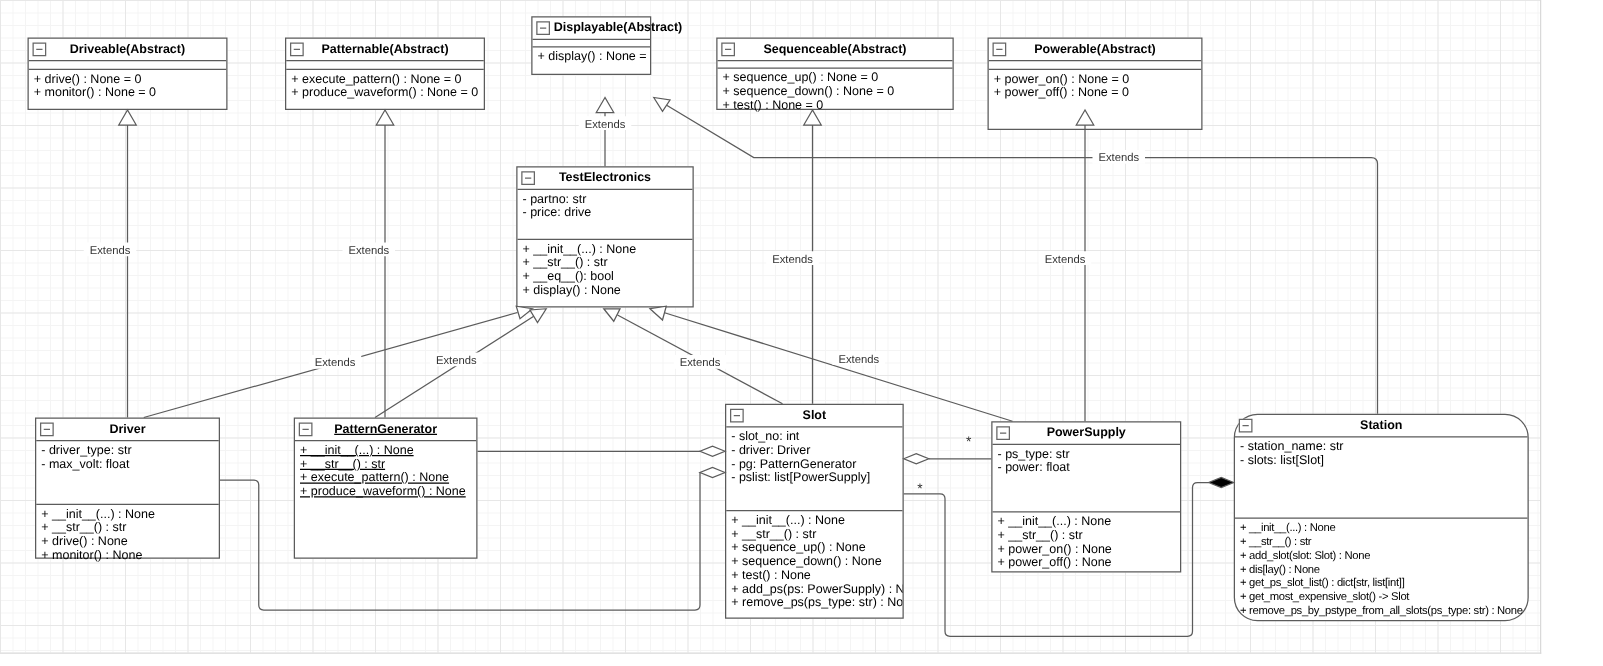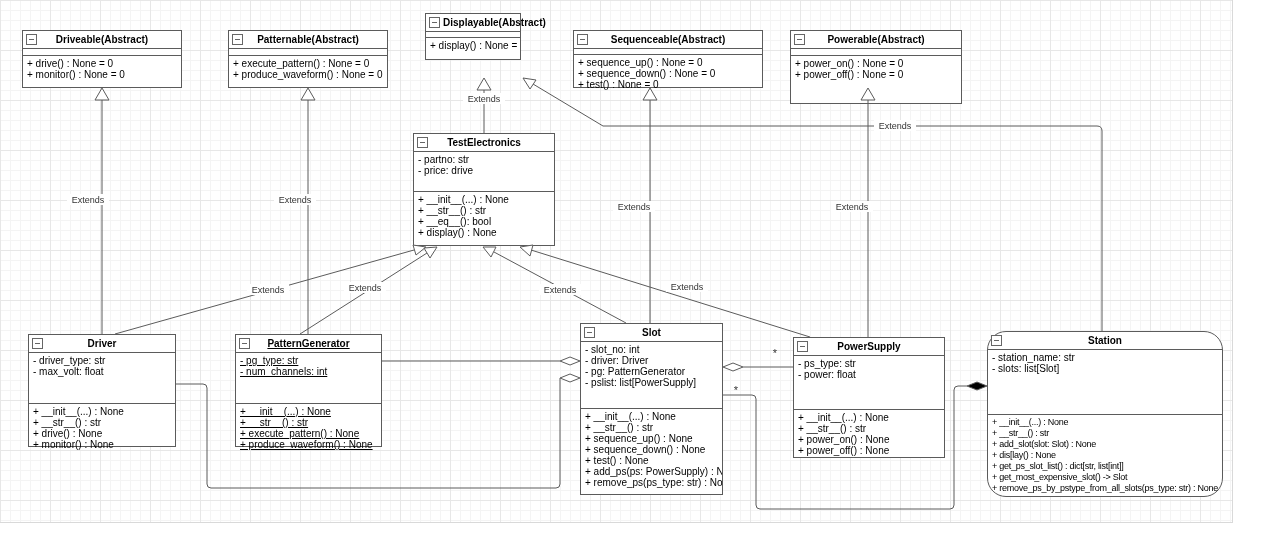--- a/index.html
+++ b/index.html
@@ -134,24 +134,20 @@
     <div class="m">+ drive()  : None</div>
     <div class="m">+ monitor()  : None</div>
   </div>
 </div>
 
 <div class="uml" style="left:235px;top:334px;width:147px;height:113px;text-decoration:underline;">
   <div class="t">
     <span class="ic"></span>
     <span>PatternGenerator</span>
   </div>
-  <div class="attrs" style="height:51px;">
-    <div class="m">- pg_type: str</div>
-    <div class="m">- num_channels: int</div>
-  </div>
   <div class="meths">
     <div class="m">+ __init__(...) : None</div>
     <div class="m">+ __str__() : str</div>
     <div class="m">+ execute_pattern()  : None</div>
     <div class="m">+ produce_waveform()  : None</div>
   </div>
 </div>
 
 <div class="uml" style="left:580px;top:323px;width:143px;height:172px;">
   <div class="t">

